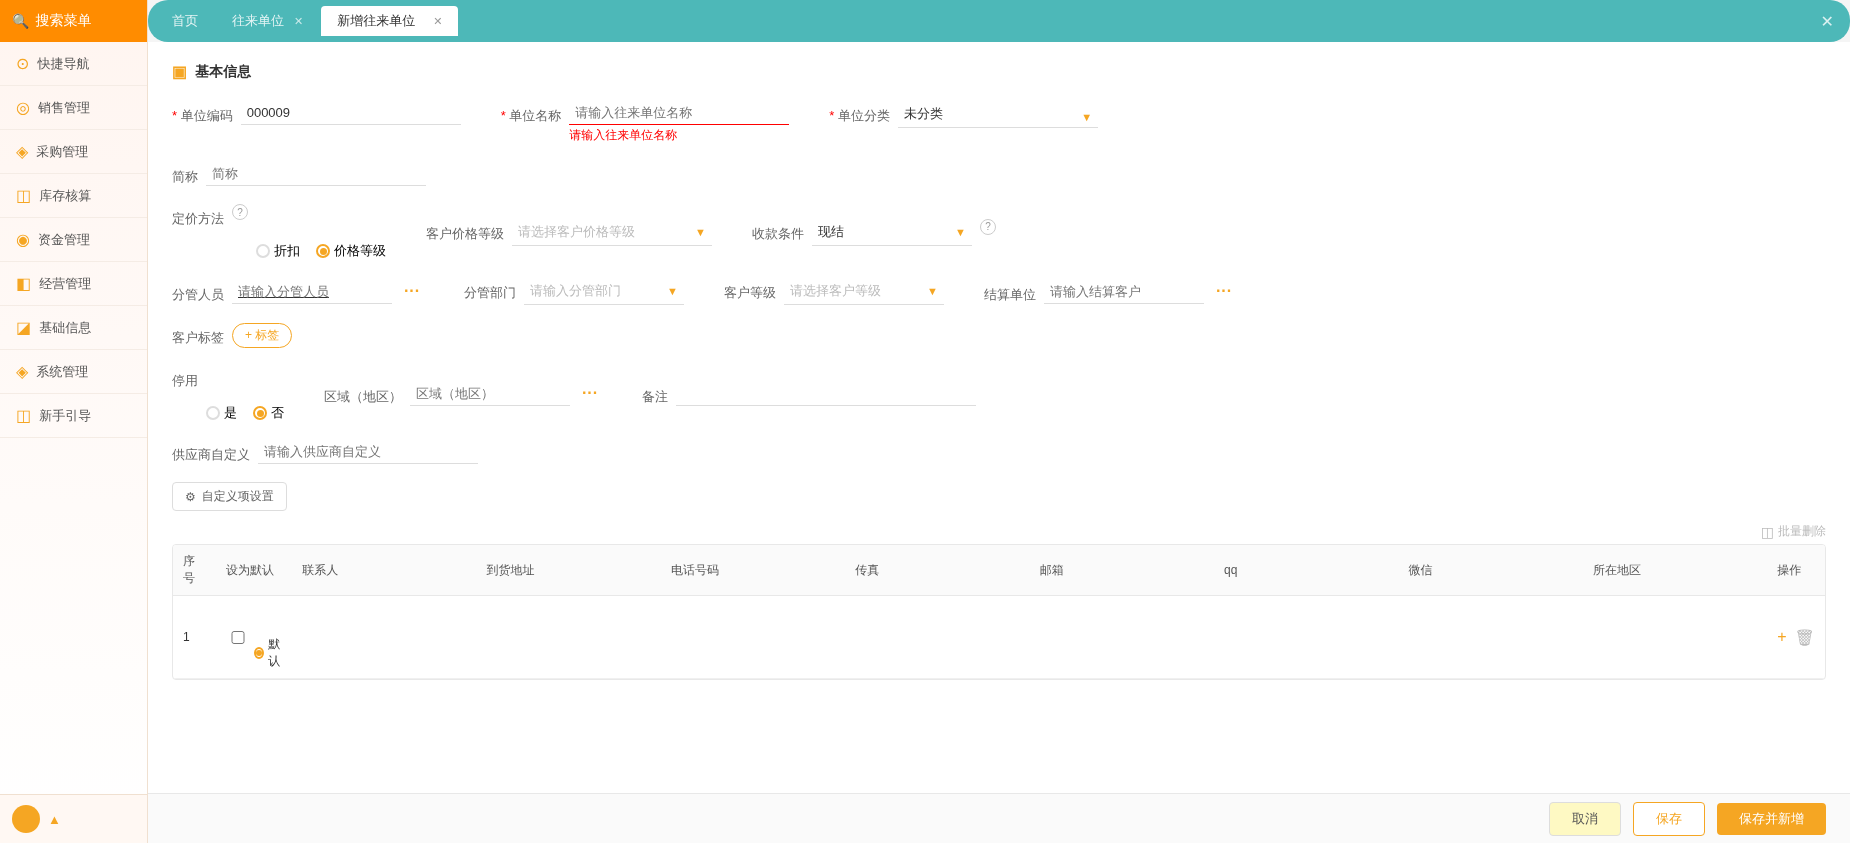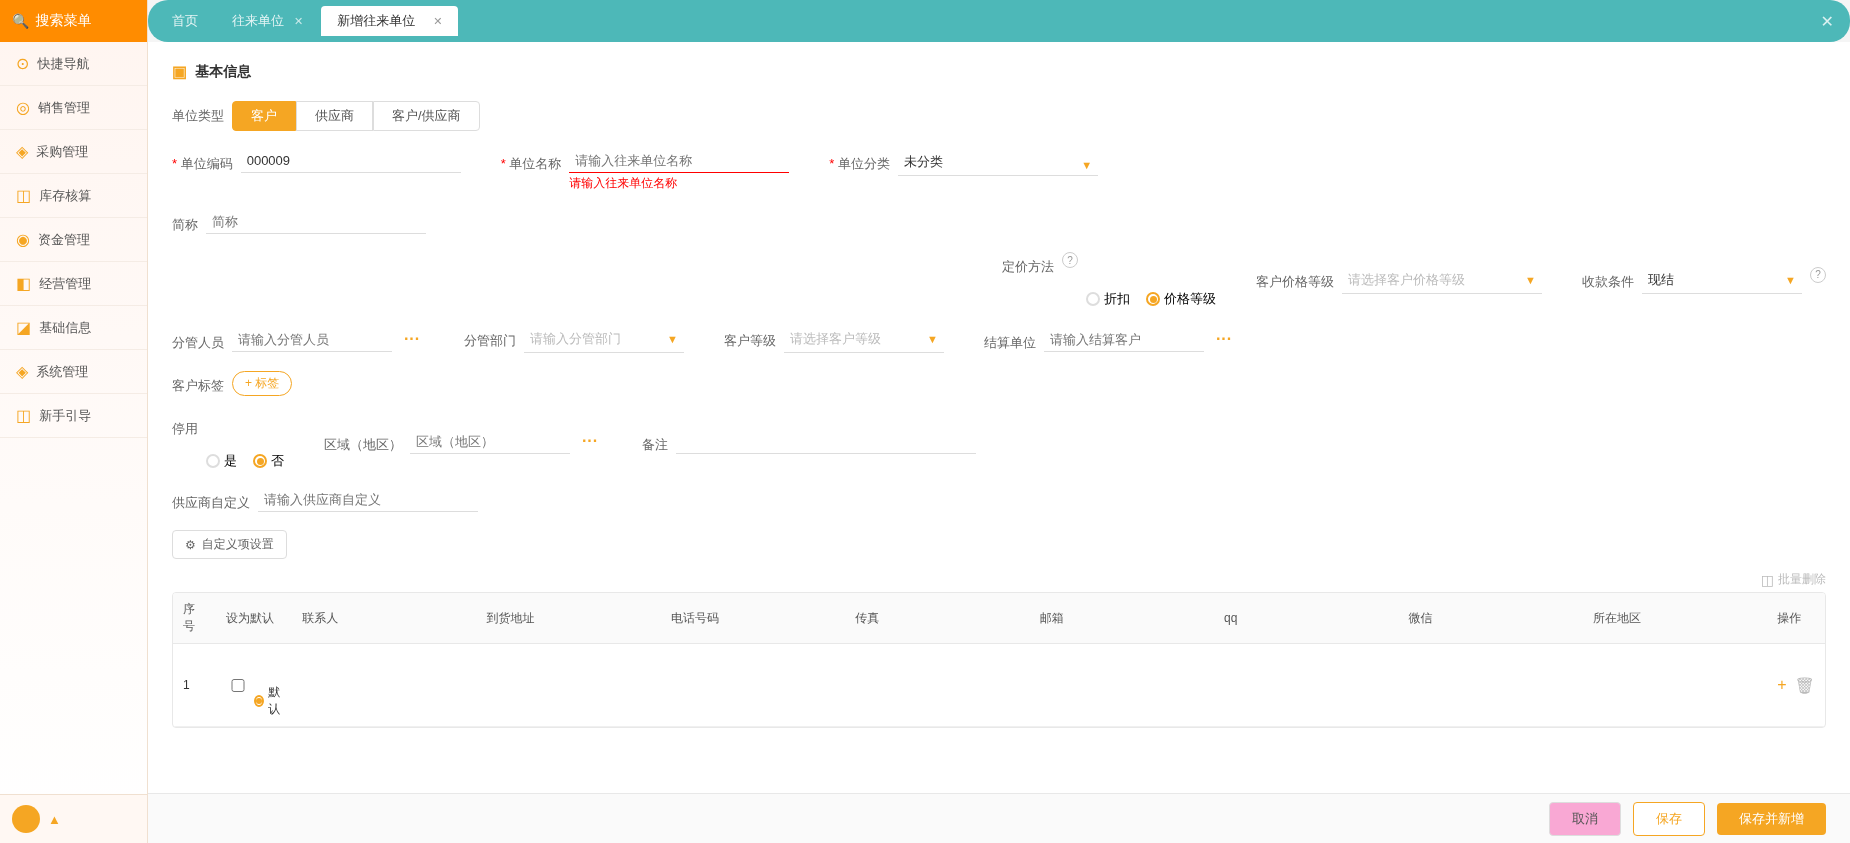--- a/index.html
+++ b/index.html
@@ -306,21 +306,21 @@
       border-top: 1px solid #e8e8e8;
       display: flex;
       align-items: center;
       justify-content: flex-end;
       padding: 0 24px;
       gap: 12px;
     }
     .btn-cancel {
       padding: 7px 22px;
       border: 1px solid #ddd;
-      background: #f9a8d4;
+      background: #fef9c3;
       color: #555;
       border-radius: 4px;
       cursor: pointer;
       font-size: 13px;
     }
     .btn-save {
       padding: 7px 22px;
       border: 1px solid #f5a623;
       background: white;
       color: #f5a623;
@@ -432,30 +432,20 @@
     <div class="tab-close-all">✕</div>
   </div>
 
   <div class="content">
 
     <div class="section-header">
       <span class="section-icon">▣</span>
       <span>基本信息</span>
     </div>
 
-    <div class="form-row">
-      <div class="form-field">
-        <span class="field-label">单位类型</span>
-        <div class="type-buttons">
-          <button class="type-btn active">客户</button>
-          <button class="type-btn">供应商</button>
-          <button class="type-btn">客户/供应商</button>
-        </div>
-      </div>
-    </div>
 
     <div class="form-row">
       <div class="form-field">
         <span class="field-label req">单位编码</span>
         <div class="field-input-wrap">
           <input class="form-input" type="text" value="000009" style="width: 220px;">
         </div>
       </div>
       <div class="form-field">
         <span class="field-label req">单位名称</span>
@@ -473,21 +463,21 @@
       </div>
     </div>
 
     <div class="form-row">
       <div class="form-field">
         <span class="field-label">简称</span>
         <input class="form-input" type="text" placeholder="简称" style="width: 220px;">
       </div>
     </div>
 
-    <div class="form-row" style="align-items:center;justify-content:flex-end;">
+    <div class="form-row" style="align-items:center;">
       <div class="form-field">
         <span class="field-label">定价方法</span>
         <span class="help-icon">?</span>
         <div class="radio-group">
           <div class="radio-item">
             <div class="radio-outer"></div>
             <span>折扣</span>
           </div>
           <div class="radio-item">
             <div class="radio-outer checked">
@@ -510,21 +500,21 @@
           <span class="value">现结</span>
           <span class="select-arrow">▼</span>
         </div>
         <span class="help-icon">?</span>
       </div>
     </div>
 
     <div class="form-row" style="align-items:center;">
       <div class="form-field">
         <span class="field-label">分管人员</span>
-        <input class="form-input" type="text" placeholder="请输入分管人员" style="width: 160px;">
+        <input class="form-input" type="text" placeholder="请输入分管人员" style="width: 160px; text-decoration: underline;">
         <span class="more-btn">···</span>
       </div>
       <div class="form-field">
         <span class="field-label">分管部门</span>
         <div class="select-wrap" style="width:160px;">
           <span class="placeholder">请输入分管部门</span>
           <span class="select-arrow">▼</span>
         </div>
       </div>
       <div class="form-field">

